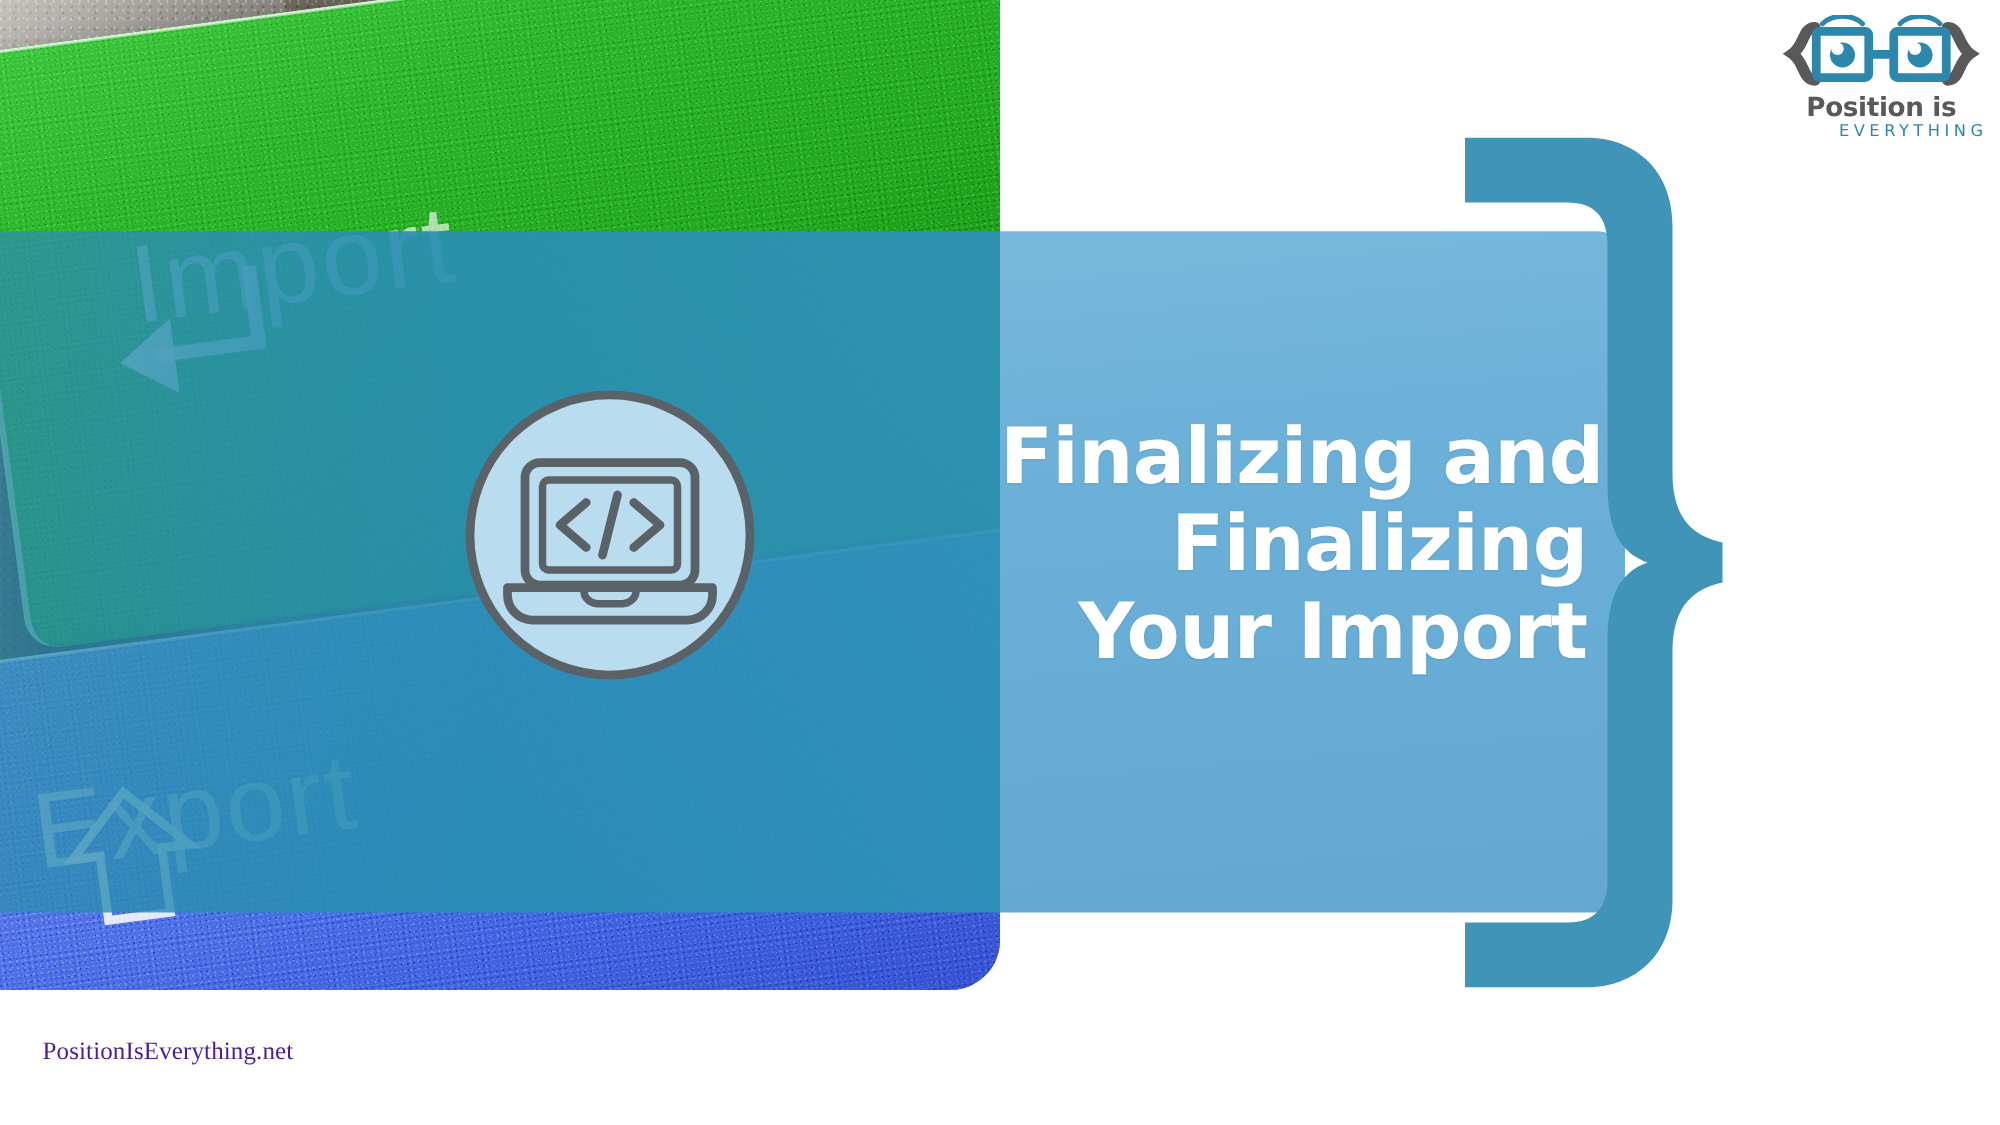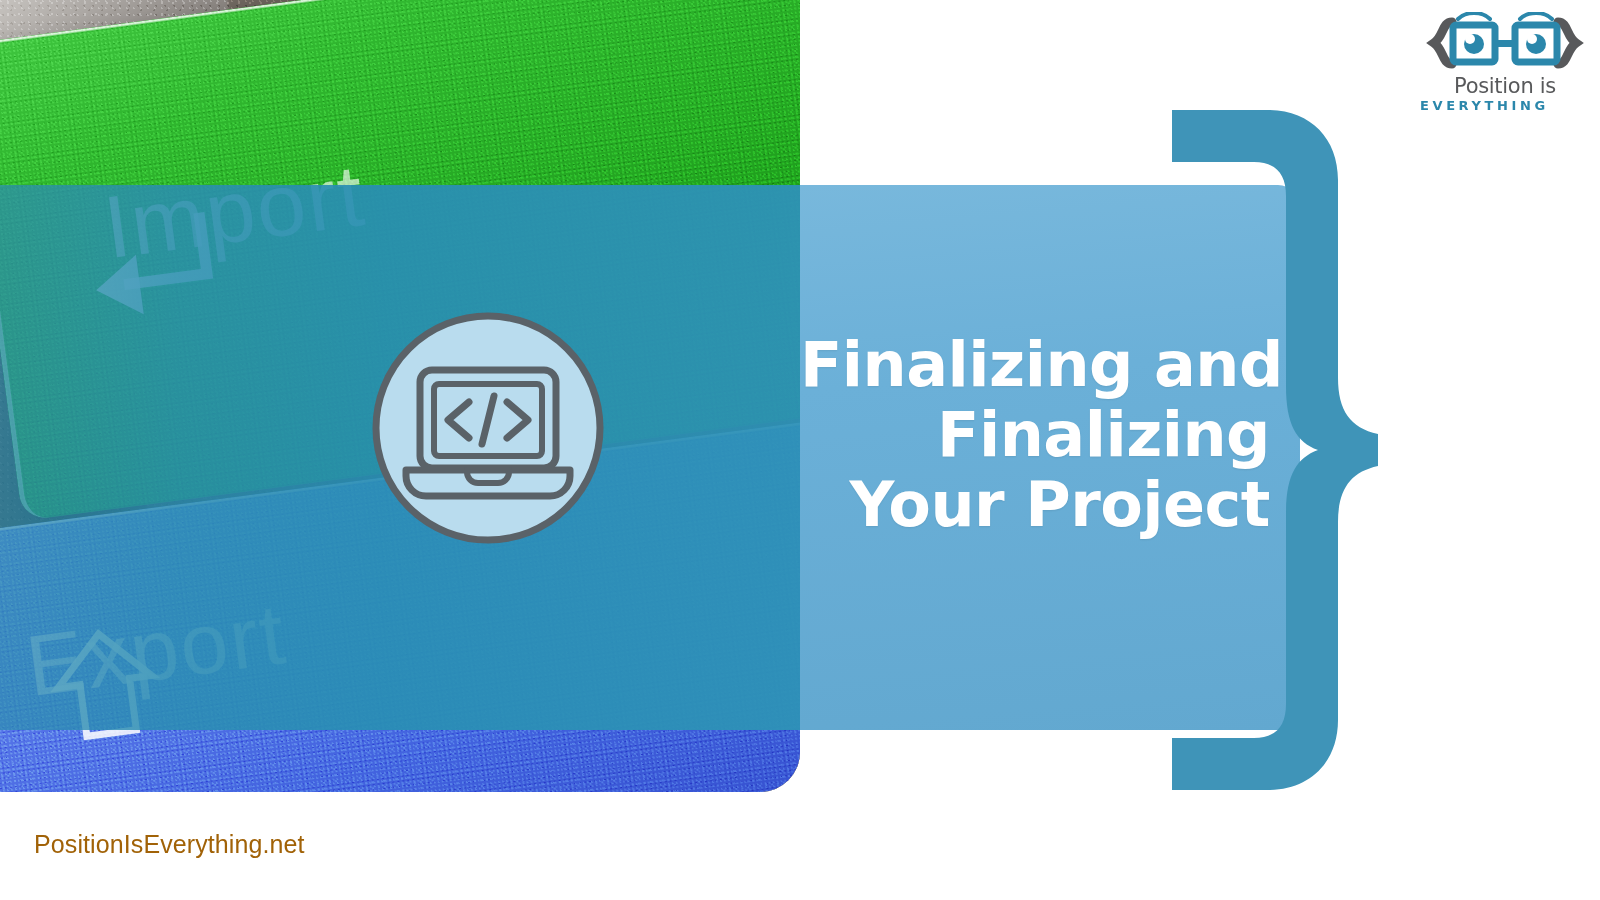--- a/index.html
+++ b/index.html
@@ -100,29 +100,29 @@
     text-shadow:0 1px 2px rgba(0,0,0,.08); }
   .title .ln { display:block; white-space:nowrap; }
 
   
   .brace { position:absolute; left:1150px; top:110px; width:230px; height:680px; }
 
   
   .logo { position:absolute; left:1420px; top:12px; width:170px; height:105px; }
   .logo-mark { position:absolute; left:0; top:0; width:170px; height:62px; }
   .logo-t1 { position:absolute; left:0; top:62px; width:170px; text-align:center;
-    font-size:21px; font-weight:400; color:#58595b;
+    font-size:21px; font-weight:700; color:#58595b;
     font-family:"DejaVu Sans","Liberation Sans",sans-serif; letter-spacing:-.3px; line-height:24px; }
-  .logo-t2 { position:absolute; left:0; top:86px; width:170px; text-align:left;
-    font-size:13px; font-weight:700; color:#2b87ab;
+  .logo-t2 { position:absolute; left:0; top:86px; width:170px; text-align:right;
+    font-size:13px; font-weight:400; color:#2b87ab;
     font-family:"DejaVu Sans","Liberation Sans",sans-serif; letter-spacing:3.6px; line-height:15px; }
 
   
-  .footer { position:absolute; left:34px; top:830px; font-size:25px;
-    color:#a16207; font-family:Liberation Sans, sans-serif;
+  .footer { position:absolute; left:34px; top:830px; font-size:20px;
+    color:#4c1d95; font-family:Liberation Serif, serif;
     letter-spacing:.1px; }
 </style>
 </head>
 <body>
 
 <div id="stage">
 
   <div class="photo">
     <div class="kb-back"></div>
     <div class="kb-key-tl"></div>
@@ -169,21 +169,21 @@
     <path d="M107 160 h42 a0 0 0 0 1 0 0 v2 a11 11 0 0 1 -11 11 h-20 a11 11 0 0 1 -11 -11 Z" fill="none" stroke="#5a6268" stroke-width="6" stroke-linejoin="round"></path>
 
     <path d="M109 92 L88 110 L109 128" fill="none" stroke="#5a6268" stroke-width="7" stroke-linecap="round" stroke-linejoin="round"></path>
     <path d="M147 92 L168 110 L147 128" fill="none" stroke="#5a6268" stroke-width="7" stroke-linecap="round" stroke-linejoin="round"></path>
     <path d="M134 86 L122 134" fill="none" stroke="#5a6268" stroke-width="7" stroke-linecap="round"></path>
   </svg>
 
   <div class="title">
     <span class="ln">Finalizing and</span>
     <span class="ln">Finalizing</span>
-    <span class="ln">Your Project</span>
+    <span class="ln">Your Import</span>
   </div>
 
   <svg class="brace" viewBox="0 0 230 680" preserveAspectRatio="none">
     <path fill="#3f94b8" d="
       M 22 0
       L 118 0
       C 160 0 188 28 188 70
       L 188 268
       C 188 300 200 318 228 324
       L 228 356

